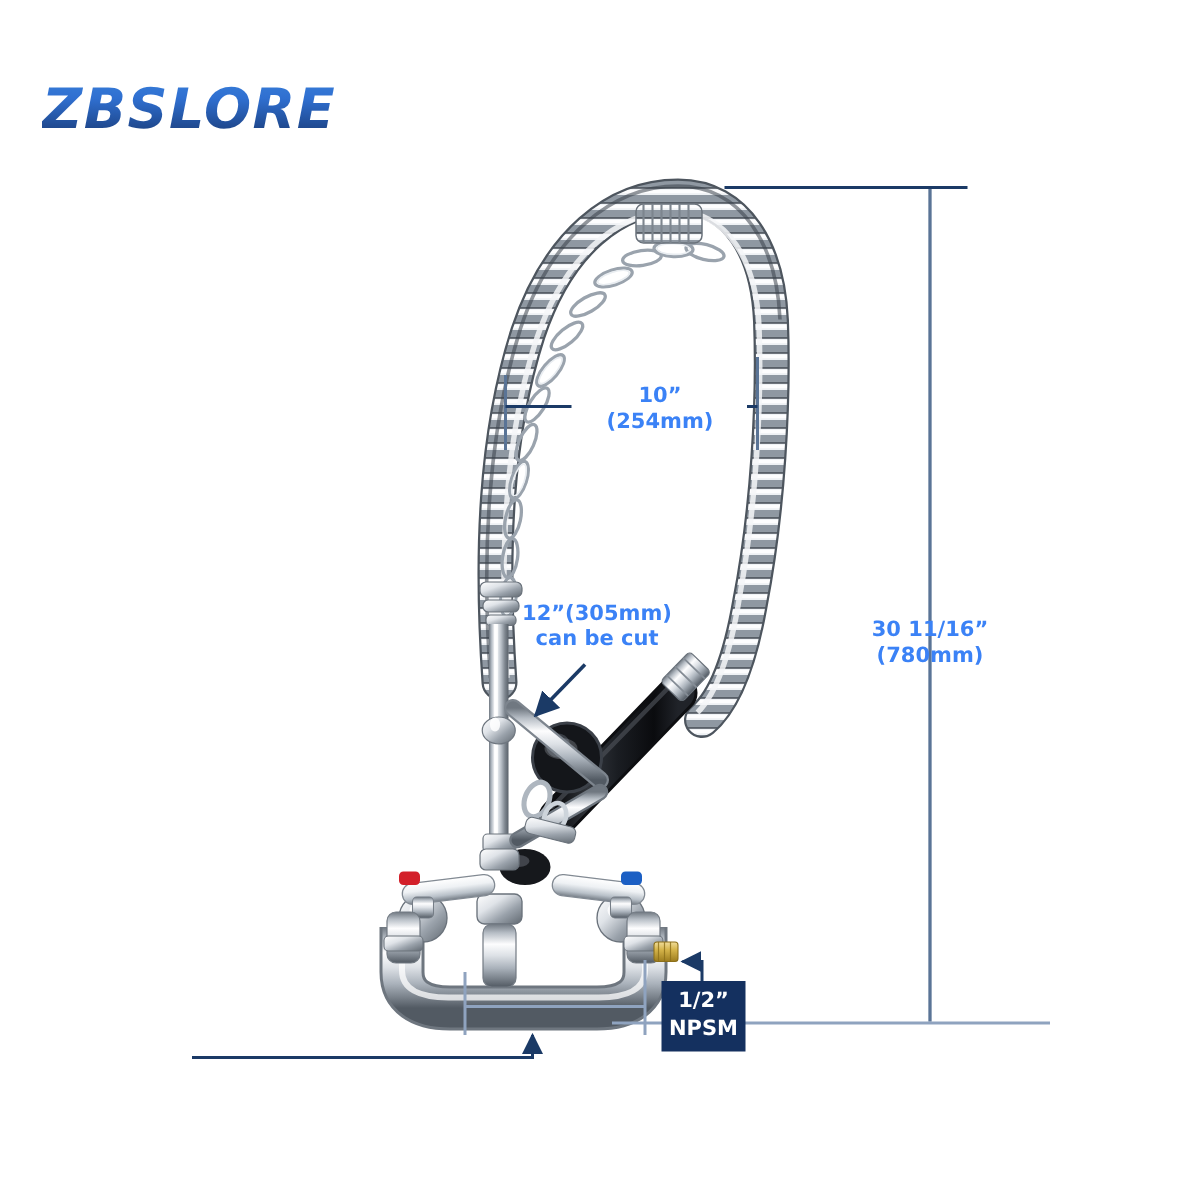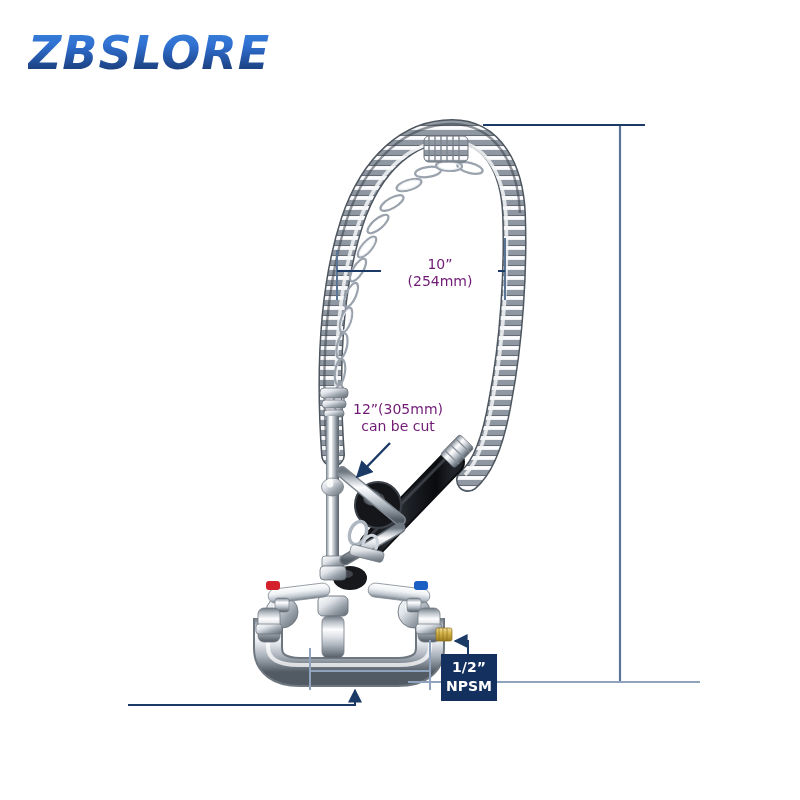--- a/index.html
+++ b/index.html
@@ -22,31 +22,32 @@
   
   #logo {
     position: absolute;
     left: 28px;
     top: 22px;
     width: 270px;
     height: 62px;
   }
   #logo-text {
     font-family: "DejaVu Sans", sans-serif;
-    font-size: 46px;
+    font-size: 37px;
     font-weight: 700;
     font-style: italic;
     letter-spacing: 1px;
     line-height: 62px;
     background: linear-gradient(180deg, #3f8ae0 0%, #2f6fd0 38%, #1b3f7e 78%, #14305f 100%);
     -webkit-background-clip: text;
     background-clip: text;
     color: transparent;
     -webkit-text-fill-color: transparent;
     white-space: nowrap;
+    margin-top: 20px;
   }
 
   
   #artwork {
     position: absolute;
     left: 0;
     top: 0;
     width: 800px;
     height: 800px;
     pointer-events: none;
@@ -56,23 +57,23 @@
   #dimensions {
     position: absolute;
     left: 0;
     top: 0;
     width: 800px;
     height: 800px;
   }
 
   .dim-label {
     position: absolute;
-    color: #701a75;
+    color: #3b82f6;
     font-family: "DejaVu Sans", sans-serif;
-    font-weight: 400;
+    font-weight: 700;
     text-align: center;
     white-space: nowrap;
     line-height: 1.22;
   }
   #label-span-10 {
     left: 375px;
     top: 256px;
     width: 130px;
     font-size: 14px;
   }
@@ -371,20 +372,24 @@
     <polyline points="128,705 355,705 355,690" fill="none" stroke="#1b3a66" stroke-width="2" marker-end="url(#arrowNavy)"></polyline>
 
     <polyline points="468,668 468,641 455,641" fill="none" stroke="#1b3a66" stroke-width="2" marker-end="url(#arrowNavy)"></polyline>
   </svg>
 
   <div class="dim-label" id="label-span-10">
     <div>10”</div>
     <div>(254mm)</div>
   </div>
 
+  <div class="dim-label" id="label-height-total">
+    <div>30 11/16”</div>
+    <div>(780mm)</div>
+  </div>
 
   <div class="dim-label" id="label-cut-length">
     <div>12”(305mm)</div>
     <div>can be cut</div>
   </div>
 
 
   <div class="callout-box" id="callout-npsm">
     <div>1/2”</div>
     <div>NPSM</div>

